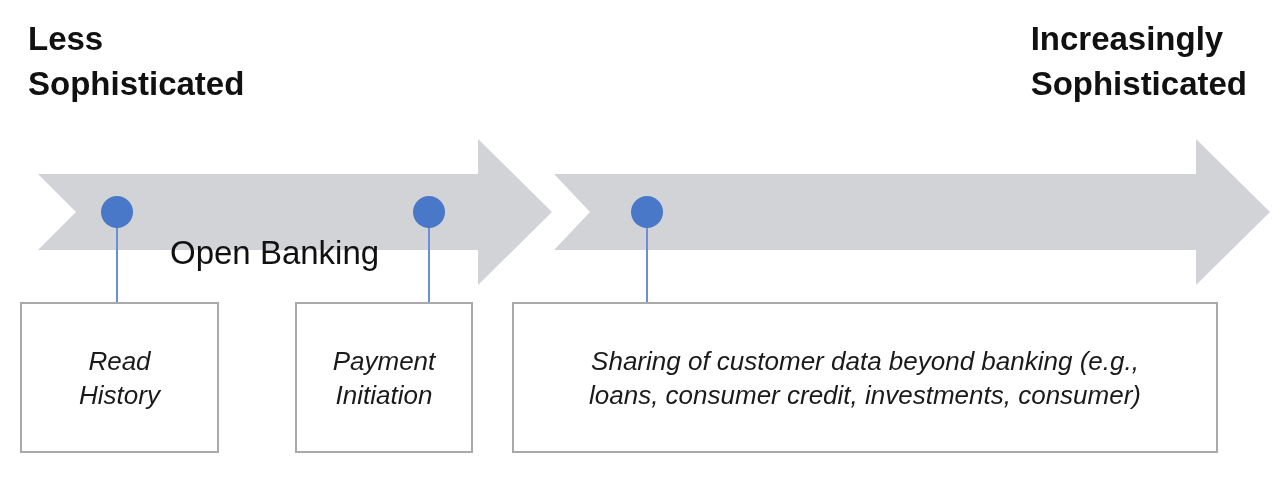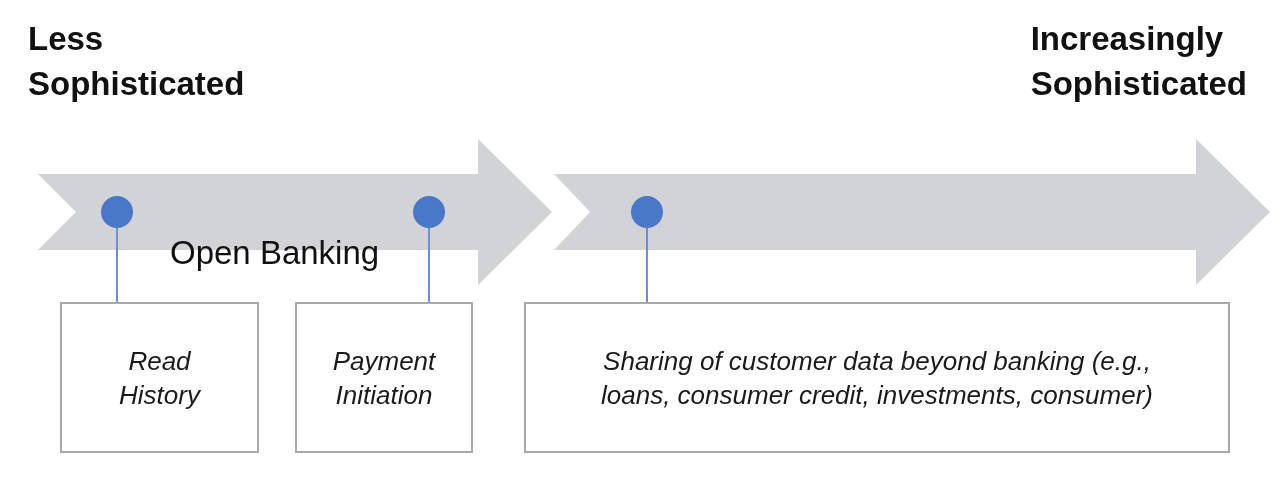--- a/index.html
+++ b/index.html
@@ -47,23 +47,23 @@
     background: #ffffff;
     display: flex;
     align-items: center;
     justify-content: center;
     text-align: center;
     font-style: italic;
     font-size: 26px;
     line-height: 34px;
     color: #1a1a1a;
   }
-  .box.b1 { left: 20px;  width: 199px; margin-left: 40px; }
+  .box.b1 { left: 20px;  width: 199px; }
   .box.b2 { left: 295px; width: 178px; }
-  .box.b3 { left: 512px; width: 706px; margin-left: 12px; }
+  .box.b3 { left: 512px; width: 706px; }
   .box-line { display: block; }
 </style>
 </head>
 <body>
 
 <div class="canvas">
 
   <div class="hdr left">Less
 Sophisticated</div>
 

